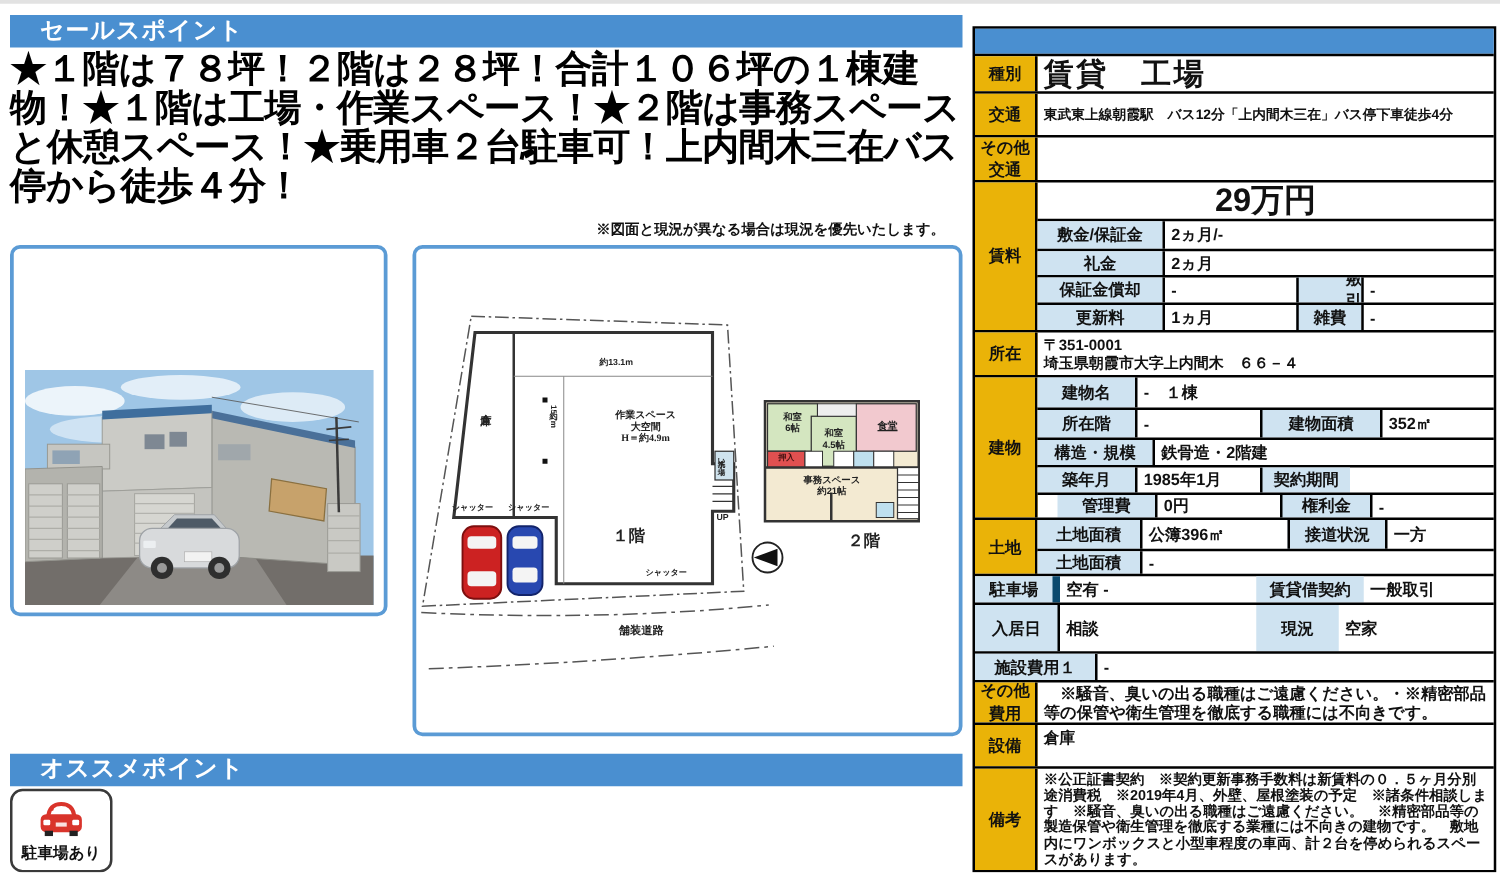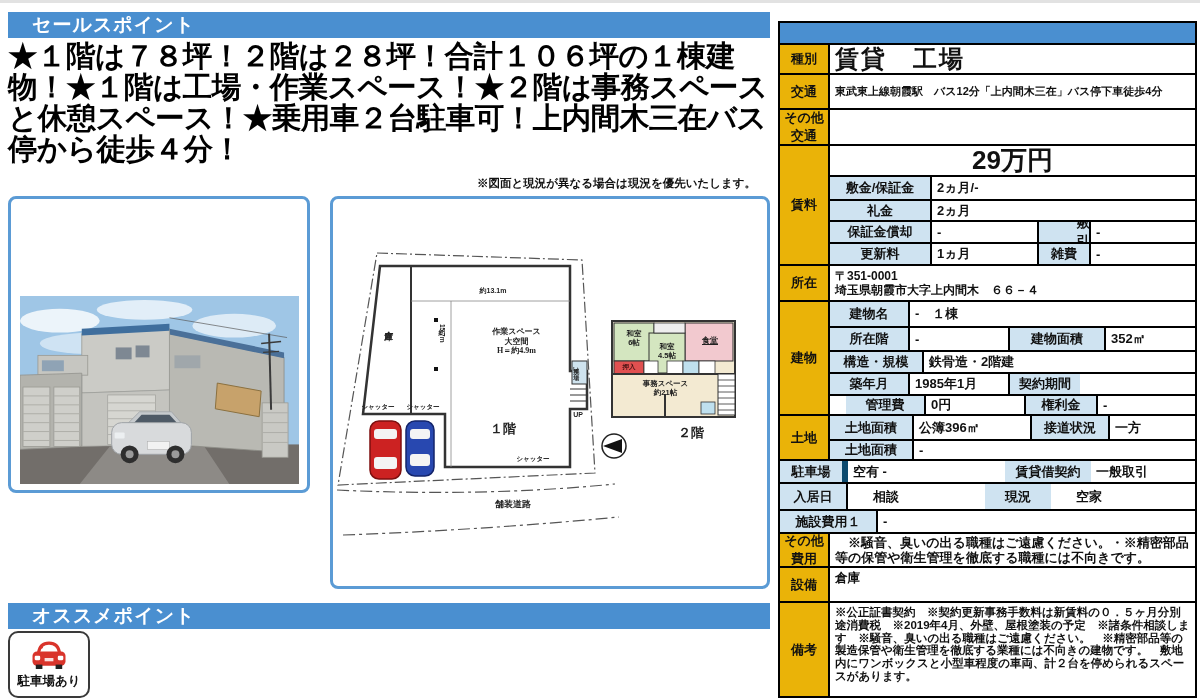--- a/index.html
+++ b/index.html
@@ -301,21 +301,21 @@
       </div>
     </div>
 
     <div class="blk" style="height:23px;">
       <div class="c lb" style="flex:0 0 68px;border-right:6px solid #0c4a6e;">駐車場</div>
       <div class="c" style="flex:1;">空有 -</div>
       <div class="c lb" style="flex:0 0 86px;">賃貸借契約</div>
       <div class="c" style="flex:0 0 104px;">一般取引</div>
     </div>
 
-    <div class="blk" style="height:27px;gap:20px;">
+    <div class="blk" style="height:39px;">
       <div class="c lb" style="flex:0 0 68px;border-right:2px solid #000;">入居日</div>
       <div class="c" style="flex:1;">相談</div>
       <div class="c lb" style="flex:0 0 66px;">現況</div>
       <div class="c" style="flex:0 0 124px;">空家</div>
     </div>
 
     <div class="blk" style="height:23px;">
       <div class="c lb" style="flex:0 0 98px;border-right:2px solid #000;">施設費用１</div>
       <div class="c" style="flex:1;">-</div>
     </div>

